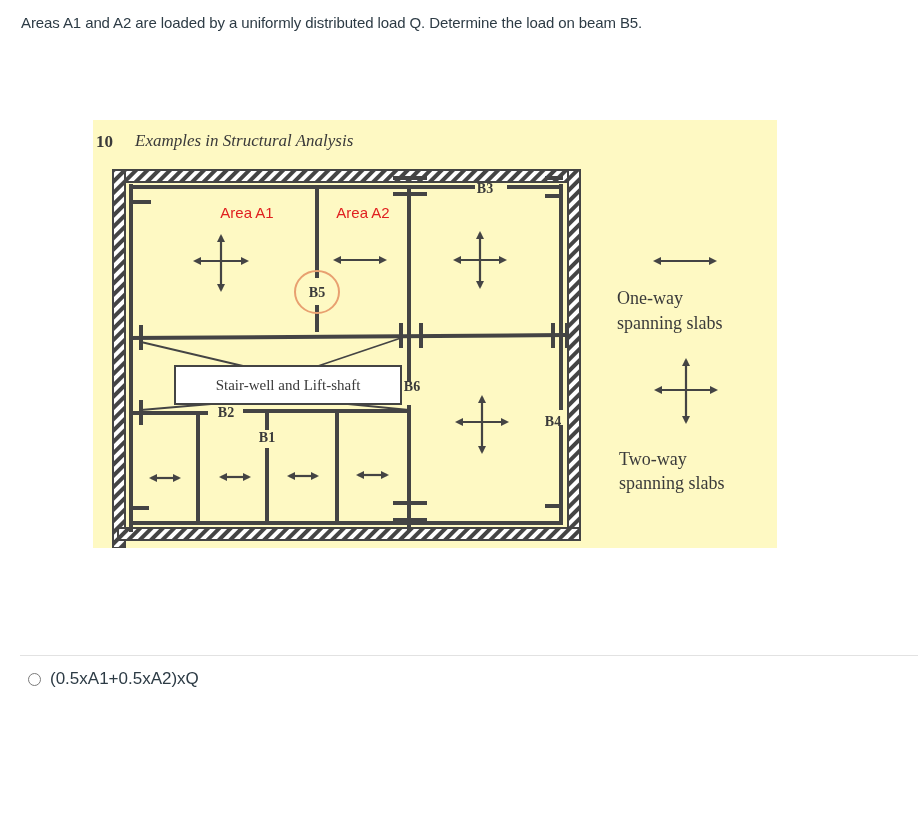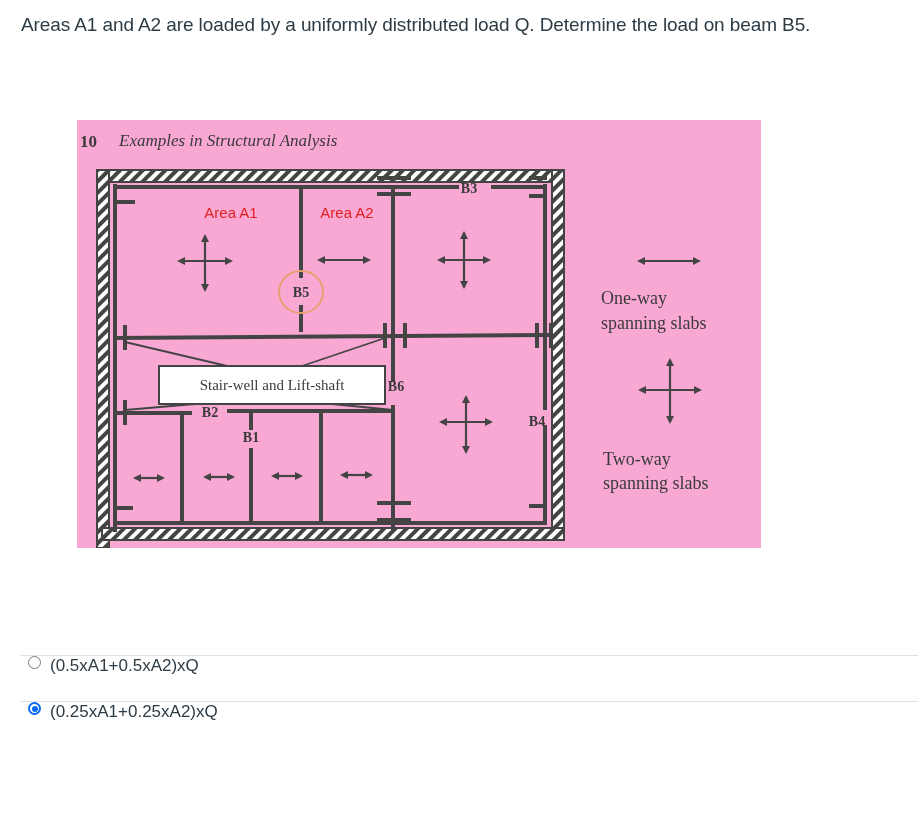--- a/index.html
+++ b/index.html
@@ -1,22 +1,22 @@
 <!DOCTYPE html>
 <html><head>
 <meta charset="utf-8">
 <style>
   html, body { margin: 0; padding: 0; background: #ffffff; }
   body { width: 918px; height: 840px; position: relative; overflow: hidden;
          font-family: "Liberation Sans", "DejaVu Sans", sans-serif; color: #2d3b45; }
-  .question { position: absolute; left: 21px; top: 14px; font-size: 19px; color: #2d3b45; letter-spacing: -0.1px; }
-  .figure { position: absolute; left: 77px; top: 120px; width: 684px; height: 428px; background: #f9a8d4; }
+  .question { position: absolute; left: 21px; top: 14px; font-size: 15px; color: #2d3b45; letter-spacing: -0.1px; }
+  .figure { position: absolute; left: 93px; top: 120px; width: 684px; height: 428px; background: #fef9c3; }
   .figure svg { position: absolute; left: 0; top: 0; }
   .answers { position: absolute; left: 20px; top: 655px; width: 898px; }
-  .answer { position: relative; height: 45px; border-top: 1px solid #e2e2e2; display: flex; cursor: pointer; }
+  .answer { position: relative; height: 45px; border-top: 1px solid #e2e2e2; display: flex; align-items: center; cursor: pointer; }
   .answer:last-child { height: 46px; }
   .radio { width: 13px; height: 13px; border: 1px solid #7b7b7b; border-radius: 50%; box-sizing: border-box; margin-left: 8px; margin-right: 9px; background: #fff; position: relative; }
   .radio.checked { border: 2px solid #0a6cf5; }
   .radio.checked::after { content: ""; position: absolute; left: 1.5px; top: 1.5px; width: 6px; height: 6px; border-radius: 50%; background: #0a6cf5; }
   .answer-label { font-size: 17px; color: #2d3b45; }
   .svgtext { font-family: "Liberation Serif", "DejaVu Serif", serif; fill: #3a3a3a; }
   .svgsans { font-family: "Liberation Sans", "DejaVu Sans", sans-serif; }
 </style>
 </head>
 <body>
@@ -135,17 +135,13 @@
     <text class="svgtext" x="526" y="345" font-size="18">Two-way</text>
     <text class="svgtext" x="526" y="369" font-size="18">spanning slabs</text>
   </svg>
 </div>
 
 <div class="answers">
   <div class="answer">
     <span class="radio"></span>
     <span class="answer-label">(0.5xA1+0.5xA2)xQ</span>
   </div>
-  <div class="answer">
-    <span class="radio checked"></span>
-    <span class="answer-label">(0.25xA1+0.25xA2)xQ</span>
-  </div>
 </div>
 
 </body></html>

